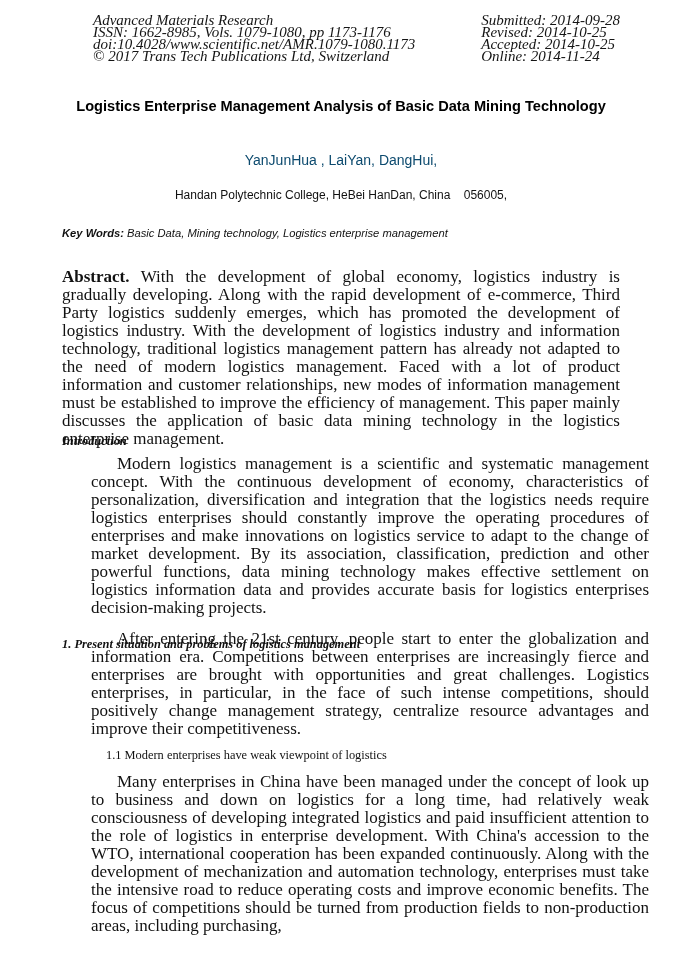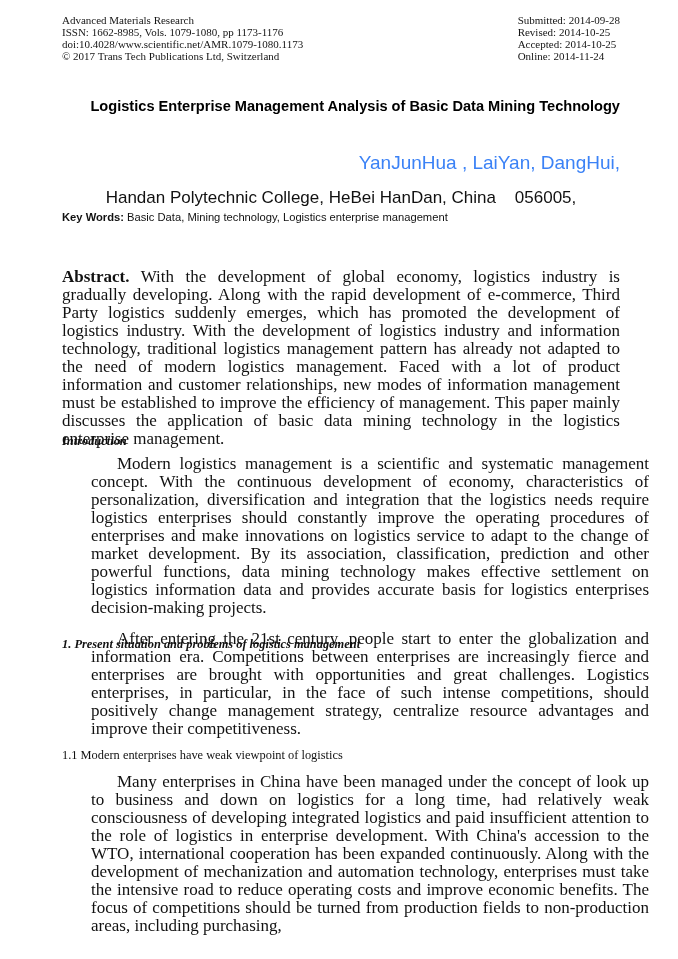--- a/index.html
+++ b/index.html
@@ -28,77 +28,80 @@
   .journal-header {
     position: absolute;
     top: 14px;
     left: 62px;
     width: 558px;
     display: flex;
     justify-content: space-between;
     align-items: flex-start;
   }
   .journal-header .col {
-    font-size: 11px;
+    font-style: italic;
+    font-size: 15px;
     line-height: 12.1px;
     font-family: "Liberation Serif", "DejaVu Serif", serif;
     color: #141414;
+    margin-left: 31px;
   }
   .journal-header .left  { text-align: left; }
   .journal-header .right { text-align: left; }
   .journal-header .line { white-space: nowrap; display: block; }
 
   
   .title {
     position: absolute;
     top: 88px;
     left: 62px;
     width: 558px;
     font-family: "Liberation Sans", "DejaVu Sans", sans-serif;
     font-weight: bold;
     font-size: 14.6px;
     line-height: 37px;
-    text-align: right;
+    text-align: center;
     color: #000000;
   }
 
   .authors {
     position: absolute;
     top: 152px;
     left: 62px;
     width: 558px;
     font-family: "Liberation Sans", "DejaVu Sans", sans-serif;
-    font-size: 19px;
-    text-align: right;
-    color: #3b82f6;
+    font-size: 14px;
+    text-align: center;
+    color: #0c4a6e;
     font-weight: normal;
   }
 
   .affiliation {
     position: absolute;
     top: 188px;
     left: 62px;
     width: 558px;
     font-family: "Liberation Sans", "DejaVu Sans", sans-serif;
-    font-size: 17px;
+    font-size: 12px;
     text-align: center;
     color: #111111;
     white-space: pre;
   }
 
   
   .keywords {
     position: absolute;
-    top: 210px;
+    top: 226px;
     left: 62px;
     width: 558px;
     font-family: "Liberation Sans", "DejaVu Sans", sans-serif;
     font-size: 11.2px;
     line-height: 15px;
     color: #111111;
+    font-style: italic;
   }
   .keywords .kw-label {
     font-weight: bold;
   }
 
   
   .body-block {
     position: absolute;
     left: 62px;
     width: 558px;
@@ -124,20 +127,21 @@
     font-size: 12.4px;
     line-height: 17.6px;
     text-align: left;
     font-style: italic;
   }
   .subheading {
     font-weight: normal;
     font-size: 12.4px;
     line-height: 17.6px;
     text-align: left;
+    margin-left: 44px;
   }
 
   .lead-bold { font-weight: bold; }
   .indent { text-indent: 26px; margin-left: 29px; }
 </style>
 </head>
 <body>
 
 <div class="page">
 

